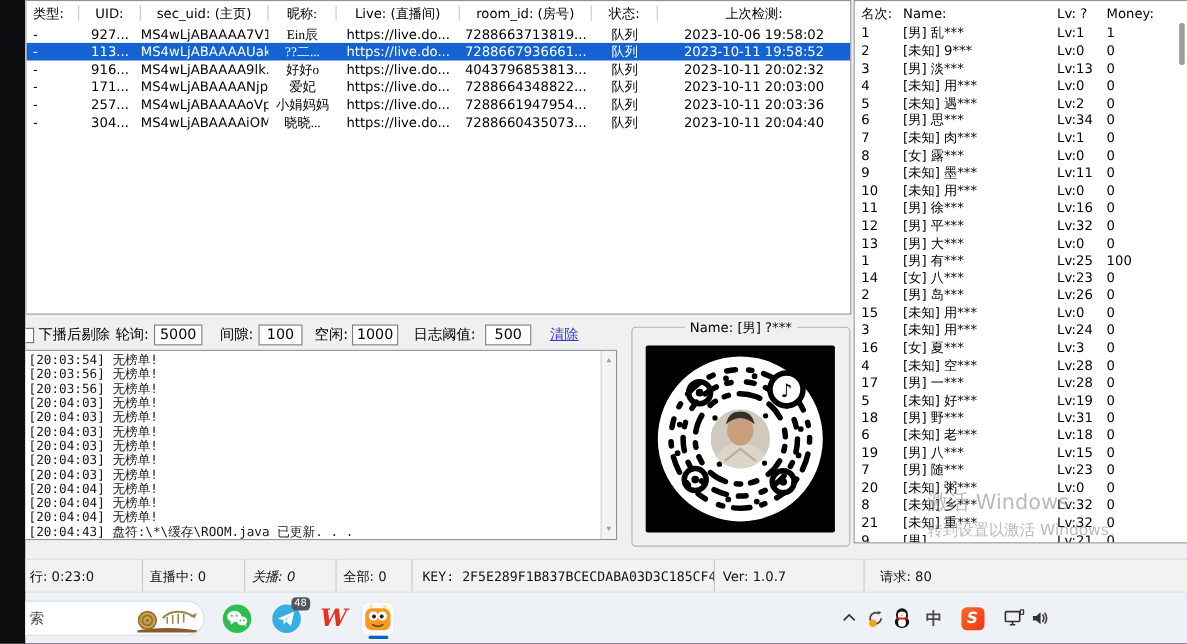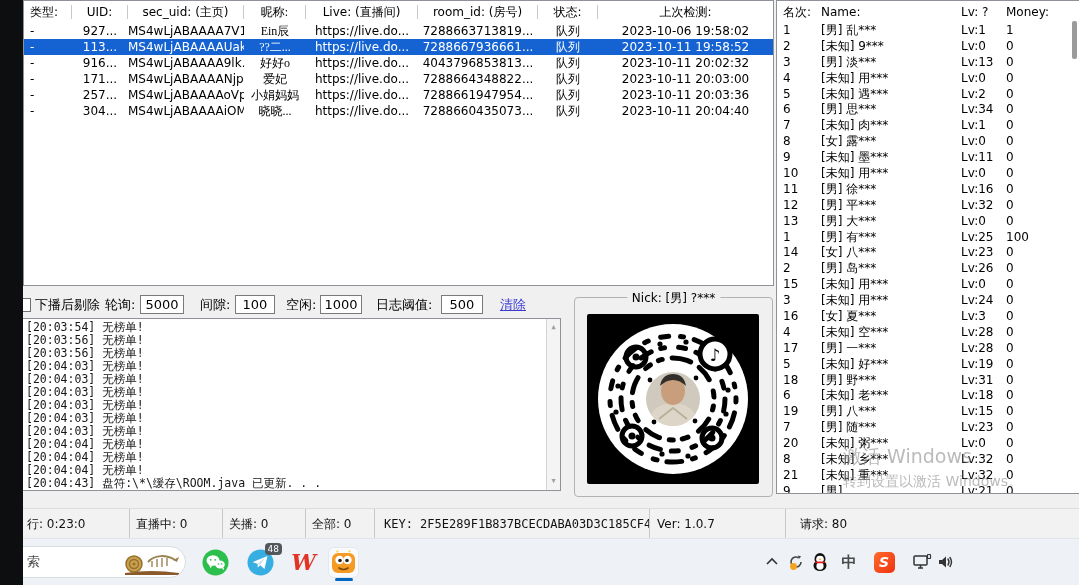--- a/index.html
+++ b/index.html
@@ -381,21 +381,21 @@
           <div class="log-line">[20:04:04] 无榜单!</div>
           <div class="log-line">[20:04:43] 盘符:\*\缓存\ROOM.java 已更新. . .</div>
         </div>
       <div class="log-scroll">
         <span>▲</span>
         <span>▼</span>
       </div>
     </div>
 
     <div class="nick">
-      <span class="nick-title">Nick: [男] ?***</span>
+      <span class="nick-title">Name: [男] ?***</span>
       <div class="qr">
         <div class="qr-circle">
           <svg width="150" height="150" viewBox="0 0 150 150">
             <circle cx="75" cy="75" r="63" fill="none" stroke="#000" stroke-width="5" stroke-linecap="round" stroke-dasharray="3 11 15 10 4 13 8 12"></circle>
             <circle cx="75" cy="75" r="52" fill="none" stroke="#000" stroke-width="5" stroke-linecap="round" stroke-dasharray="12 10 4 14 7 11" transform="rotate(40 75 75)"></circle>
             <circle cx="75" cy="75" r="41" fill="none" stroke="#000" stroke-width="5" stroke-linecap="round" stroke-dasharray="4 10 16 12 6 9" transform="rotate(-70 75 75)"></circle>
             <g>
               <circle cx="38" cy="33" r="10" fill="none" stroke="#000" stroke-width="5"></circle>
               <circle cx="38" cy="33" r="3.5" fill="#000"></circle>
             </g>
@@ -436,21 +436,21 @@
               <path d="M62,62 Q64,50 75,50 Q86,50 88,62 Q82,56 75,56 Q68,56 62,62 Z" fill="#33302b"></path>
             </g>
           </svg>
         </div>
       </div>
     </div>
 
     <div class="statusbar" id="statusbar">
         <div class="status-item" style="padding-left: 4px; width: 107px;">行: 0:23:0</div>
         <div class="status-item" style="padding-left: 6px; width: 93px;">直播中: 0</div>
-        <div class="status-item" style="padding-left: 6px; width: 83px;">关播: 0</div>
+        <div class="status-item" style="padding-left: 6px; width: 83px; font-style: italic;">关播: 0</div>
         <div class="status-item" style="padding-left: 6px; width: 69px;">全部: 0</div>
         <div class="status-item" style="padding-left: 9px; width: 275px; font-family: &quot;DejaVu Sans Mono&quot;, monospace;">KEY: 2F5E289F1B837BCECDABA03D3C185CF4</div>
         <div class="status-item" style="padding-left: 7px; width: 136px;">Ver: 1.0.7</div>
         <div class="status-item" style="padding-left: 14px; flex: 1 1 0%;">请求: 80</div>
       </div>
 
     <div class="watermark">
       <div class="wm1">激活 Windows</div>
       <div class="wm2">转到设置以激活 Windows。</div>
     </div>

